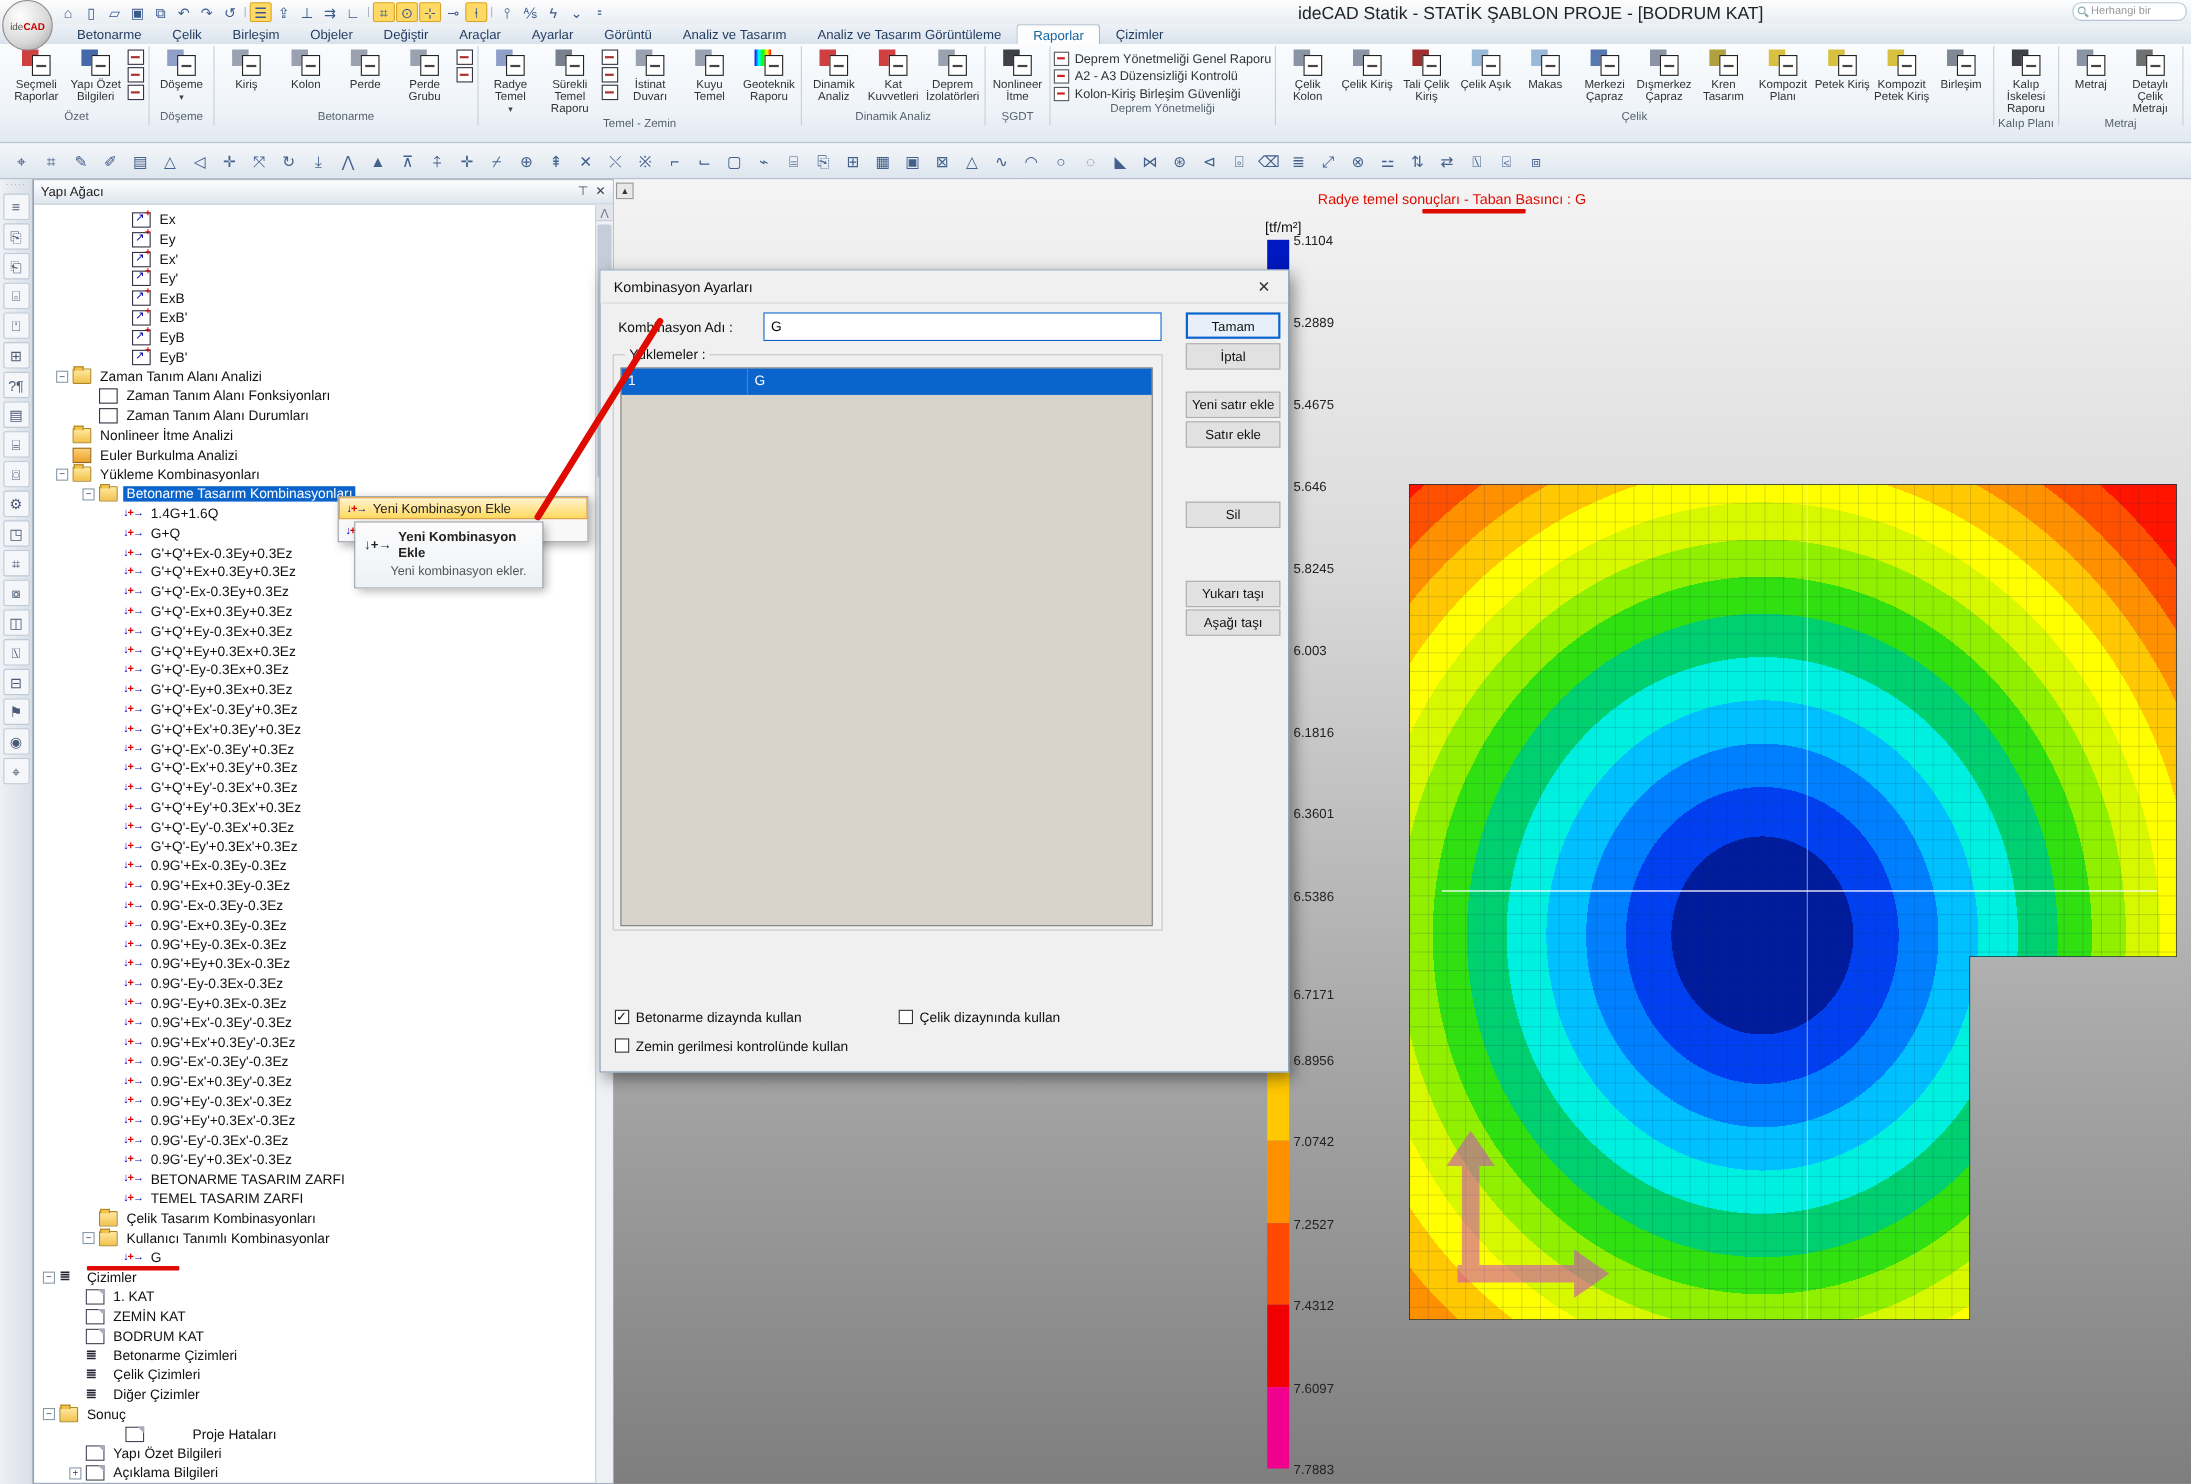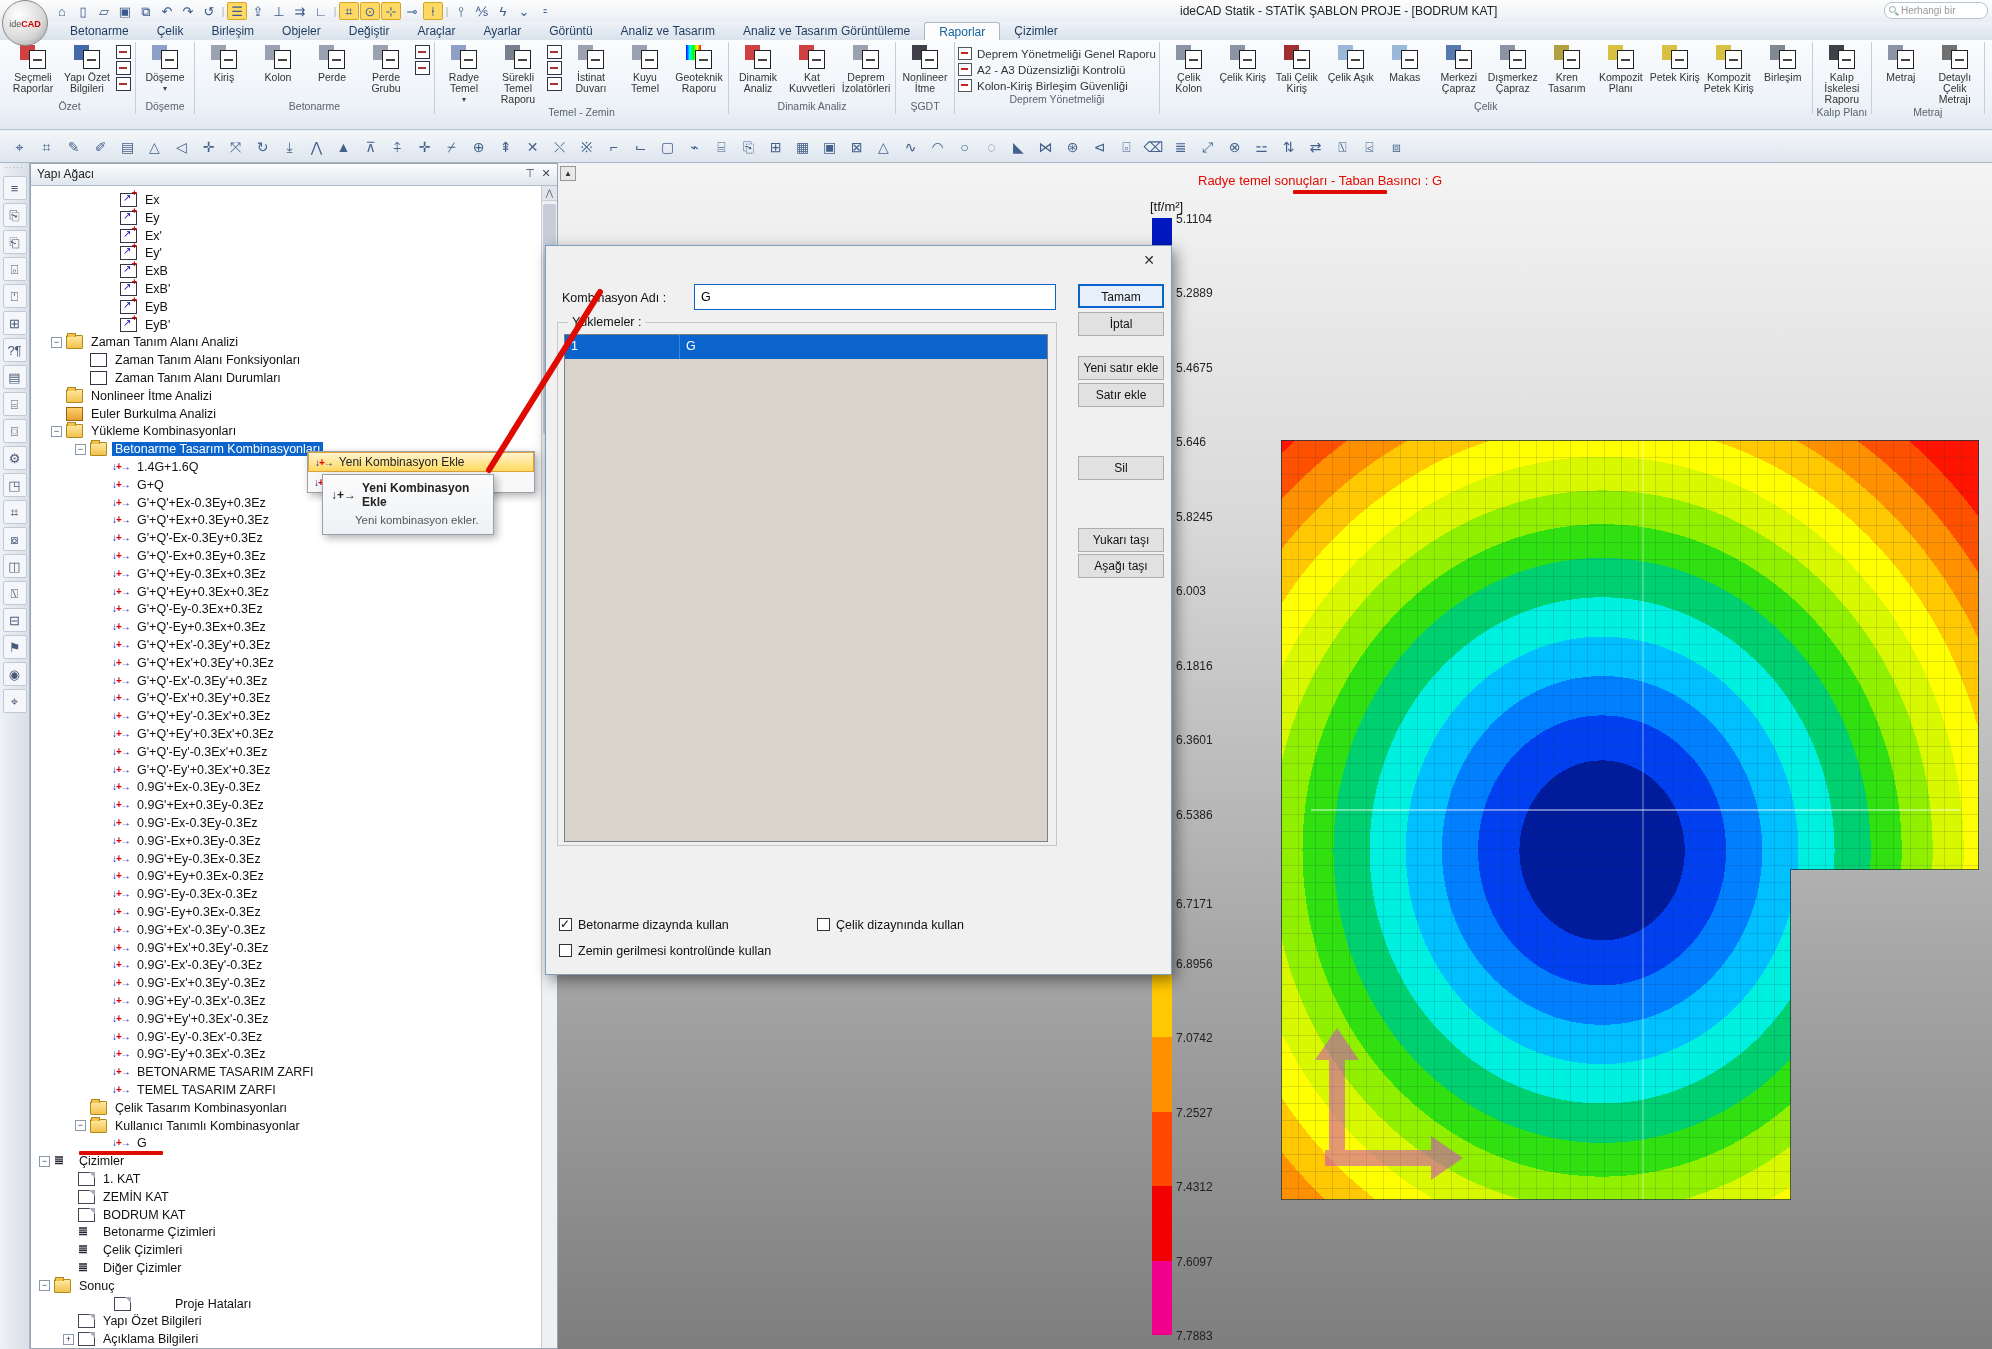--- a/index.html
+++ b/index.html
@@ -2,21 +2,21 @@
 <html><head>
 <meta charset="utf-8">
 <style>
   * { margin:0; padding:0; box-sizing:border-box; }
   html,body { width:1992px; height:1349px; overflow:hidden;
     font-family:"Liberation Sans", sans-serif; font-size:12px; background:#e8edf2; }
 
   
   #titlebar { position:absolute; left:0; top:0; width:1992px; height:22px;
     background:linear-gradient(#fdfdfd,#e9eef4); }
-  #app-title { position:absolute; left:1180px; top:4px; font-size:12px; color:#222; }
+  #app-title { position:absolute; left:1180px; top:4px; font-size:16px; color:#222; }
   #searchbox { position:absolute; right:4px; top:2px; width:104px; height:17px;
     border:1px solid #b8c4d2; border-radius:8px; background:#fff; color:#999;
     font-size:10px; padding-left:16px; line-height:15px; overflow:hidden; white-space:nowrap; }
   .mag { position:absolute; left:4px; top:3px; width:7px; height:7px; border:1.5px solid #8aa;
     border-radius:50%; }
   .mag:after { content:""; position:absolute; left:5px; top:6px; width:4px; height:1.5px;
     background:#8aa; transform:rotate(40deg); }
 
   
   #logo { position:absolute; left:2px; top:0px; width:46px; height:46px; border-radius:50%;
@@ -1026,20 +1026,21 @@
     </g>
     <g class="axis-glyph">
       <path d="M48 722 L48 620 L34 620 L56 588 L78 620 L64 620 L64 722 Z" fill="#cc44cc"></path>
       <path d="M44 726 L150 726 L150 712 L182 734 L150 756 L150 742 L44 742 Z" fill="#cc44cc" transform="translate(0,-16)"></path>
     </g>
   </svg>
 </div>
 <div id="corner-btn">▲</div>
 
 <div id="dialog">
+  <div id="dlg-title">Kombinasyon Ayarları</div>
   <div id="dlg-close">✕</div>
   <div class="dlg-label" style="left:16px; top:45px;">Kombinasyon Adı :</div>
   <input id="dlg-name-input" value="G" style="">
   <div class="groupbox" style="left:11px; top:76px; width:500px; height:524px;">
     <span class="gb-cap">Yüklemeler :</span>
   </div>
   <div id="dtable">
     <div id="dtable-rows">
         <div class="drow">
           <div>1</div>

